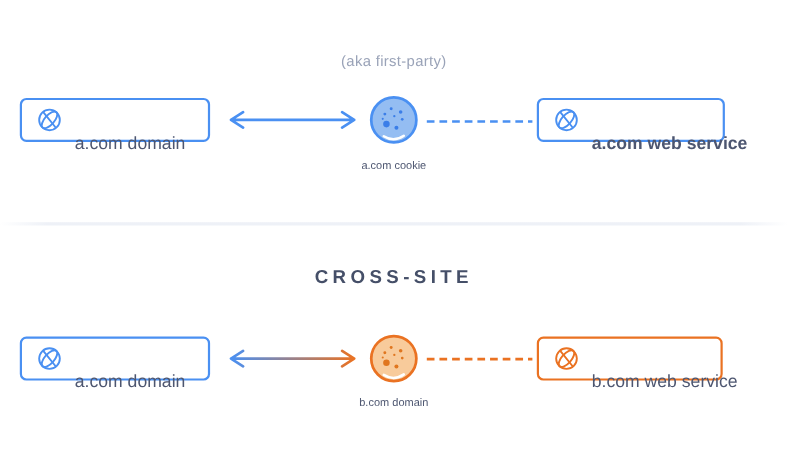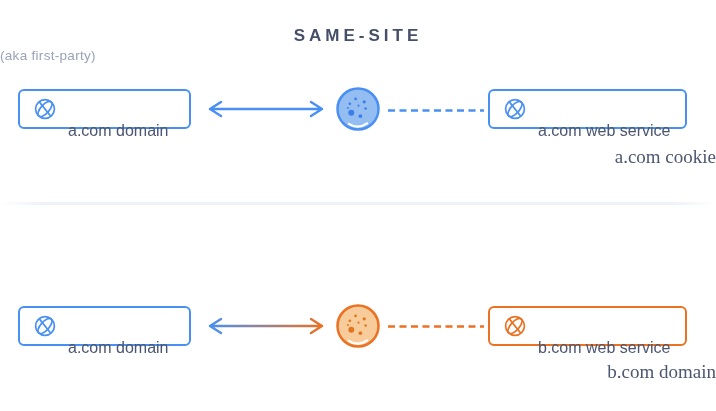--- a/index.html
+++ b/index.html
@@ -18,20 +18,21 @@
     text-align: center;
     font-size: 17px;
     font-weight: bold;
     letter-spacing: 4px;
     color: var(--heading-text, #454f68);
   }
   .section-subtitle {
     position: absolute;
     left: 0;
     width: 100%;
+    text-align: center;
     font-size: 13.5px;
     letter-spacing: 0.3px;
     color: var(--subtitle-text, #9aa3b8);
   }
   .node-box {
     position: absolute;
     box-sizing: border-box;
     height: 40px;
     border: 2px solid var(--blue, #4a90f2);
     border-radius: 6px;
@@ -47,24 +48,23 @@
     color: var(--box-text, #4d5670);
     white-space: nowrap;
     margin-top: 44px;
   }
   .icon { display: inline-flex; flex: 0 0 auto; }
   .abs { position: absolute; }
   .cookie-label {
     position: absolute;
     left: 0;
     width: 100%;
-    text-align: right;
-    font-size: 19px;
+    text-align: center;
+    font-size: 10px;
     color: var(--box-text, #4d5670);
-    font-family: Liberation Serif, serif;
   }
   .divider {
     position: absolute;
     left: 0;
     top: 202px;
     width: 100%;
     height: 3px;
     background: linear-gradient(90deg,
       rgba(238,241,247,0) 0%,
       var(--divider, #eef1f7) 6%,
@@ -79,21 +79,20 @@
   .dot-blue   { fill: var(--blue-cookie-dot, #3b7ee8); }
   .dot-orange { fill: var(--orange-cookie-dot, #e0761f); }
   .stop-blue   { stop-color: var(--blue, #4a90f2); }
   .stop-orange { stop-color: var(--orange, #ea7222); }
 </style>
 </head>
 <body>
 
 <div class="stage">
 
-  <div class="section-title" style="top:26px">SAME-SITE</div>
   <div class="section-subtitle" style="top:48px">(aka first-party)</div>
 
   <div class="node-box" style="left:18px; top:89px; width:173px;">
     <span class="icon">
       <svg width="24" height="24" viewBox="0 0 24 24" fill="none" stroke-width="1.7" stroke-linecap="round">
         <circle class="stroke-blue" cx="12" cy="12" r="9.4"></circle>
         <ellipse class="stroke-blue" cx="12" cy="12" rx="9.4" ry="4.3" transform="rotate(-48 12 12)"></ellipse>
         <path class="stroke-blue" d="M6.7 5.4 L17.4 18.7"></path>
       </svg>
     </span>
@@ -120,35 +119,36 @@
       <path d="M14.5 39.5 Q 24 45.5 33.5 39" stroke="#ffffff" stroke-width="2.4" fill="none" stroke-linecap="round"></path>
     </svg>
   </span>
 
   <span class="icon abs" style="left:387px; top:108px;">
     <svg width="98" height="5" viewBox="0 0 98 5">
       <line class="stroke-blue" x1="1" y1="2.5" x2="97" y2="2.5" stroke-width="2.4" stroke-dasharray="7 4.5"></line>
     </svg>
   </span>
 
-  <div class="node-box" style="left:488px; top:89px; width:199px;">
+  <div class="node-box" style="left:488px; top:89px; width:171px;font-weight:bold;">
     <span class="icon">
       <svg width="24" height="24" viewBox="0 0 24 24" fill="none" stroke-width="1.7" stroke-linecap="round">
         <circle class="stroke-blue" cx="12" cy="12" r="9.4"></circle>
         <ellipse class="stroke-blue" cx="12" cy="12" rx="9.4" ry="4.3" transform="rotate(-48 12 12)"></ellipse>
         <path class="stroke-blue" d="M6.7 5.4 L17.4 18.7"></path>
       </svg>
     </span>
     <span class="node-label">a.com web service</span>
   </div>
 
   <div class="cookie-label" style="top:146px">a.com cookie</div>
 
   <div class="divider"></div>
 
+  <div class="section-title" style="top:242px">CROSS-SITE</div>
 
   <div class="node-box" style="left:18px; top:306px; width:173px;">
     <span class="icon">
       <svg width="24" height="24" viewBox="0 0 24 24" fill="none" stroke-width="1.7" stroke-linecap="round">
         <circle class="stroke-blue" cx="12" cy="12" r="9.4"></circle>
         <ellipse class="stroke-blue" cx="12" cy="12" rx="9.4" ry="4.3" transform="rotate(-48 12 12)"></ellipse>
         <path class="stroke-blue" d="M6.7 5.4 L17.4 18.7"></path>
       </svg>
     </span>
     <span class="node-label">a.com domain</span>
@@ -180,21 +180,21 @@
       <path d="M14.5 39.5 Q 24 45.5 33.5 39" stroke="#ffffff" stroke-width="2.4" fill="none" stroke-linecap="round"></path>
     </svg>
   </span>
 
   <span class="icon abs" style="left:387px; top:324px;">
     <svg width="98" height="5" viewBox="0 0 98 5">
       <line class="stroke-orange" x1="1" y1="2.5" x2="97" y2="2.5" stroke-width="2.4" stroke-dasharray="7 4.5"></line>
     </svg>
   </span>
 
-  <div class="node-box orange-box" style="left:488px; top:306px; width:199px;">
+  <div class="node-box orange-box" style="left:488px; top:306px; width:169px;">
     <span class="icon">
       <svg width="24" height="24" viewBox="0 0 24 24" fill="none" stroke-width="1.7" stroke-linecap="round">
         <circle class="stroke-orange" cx="12" cy="12" r="9.4"></circle>
         <ellipse class="stroke-orange" cx="12" cy="12" rx="9.4" ry="4.3" transform="rotate(-48 12 12)"></ellipse>
         <path class="stroke-orange" d="M6.7 5.4 L17.4 18.7"></path>
       </svg>
     </span>
     <span class="node-label">b.com web service</span>
   </div>
 

